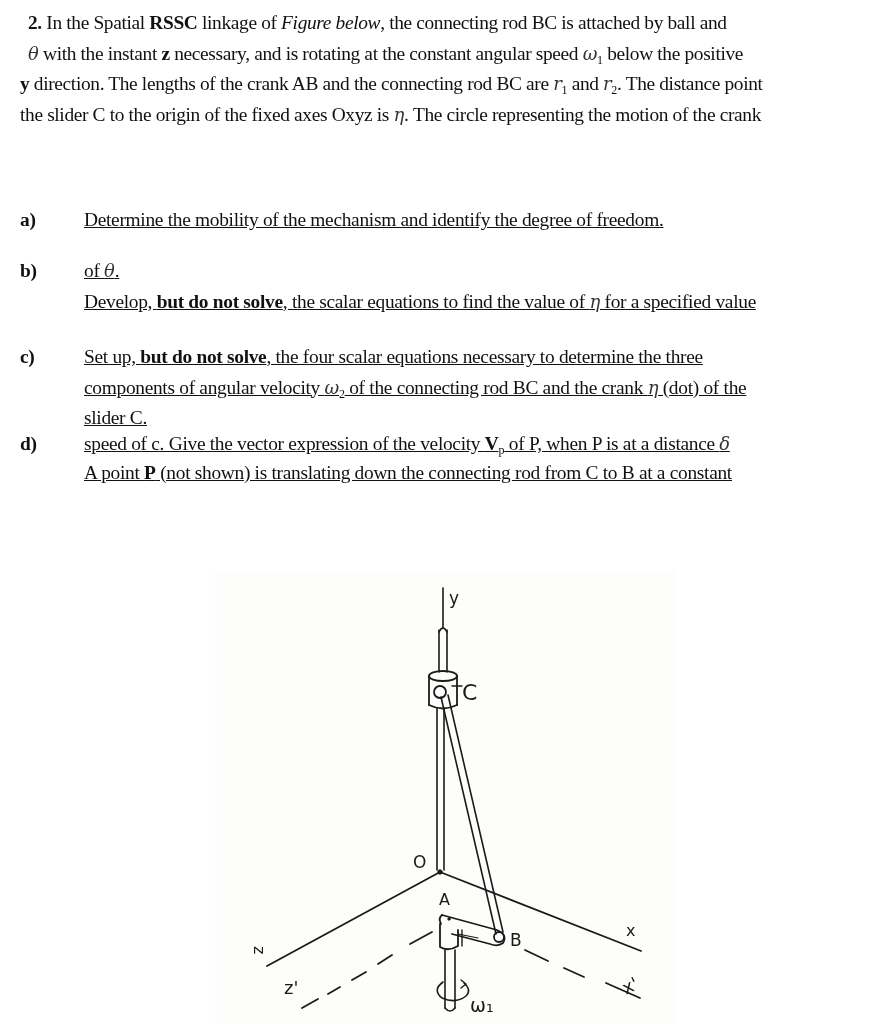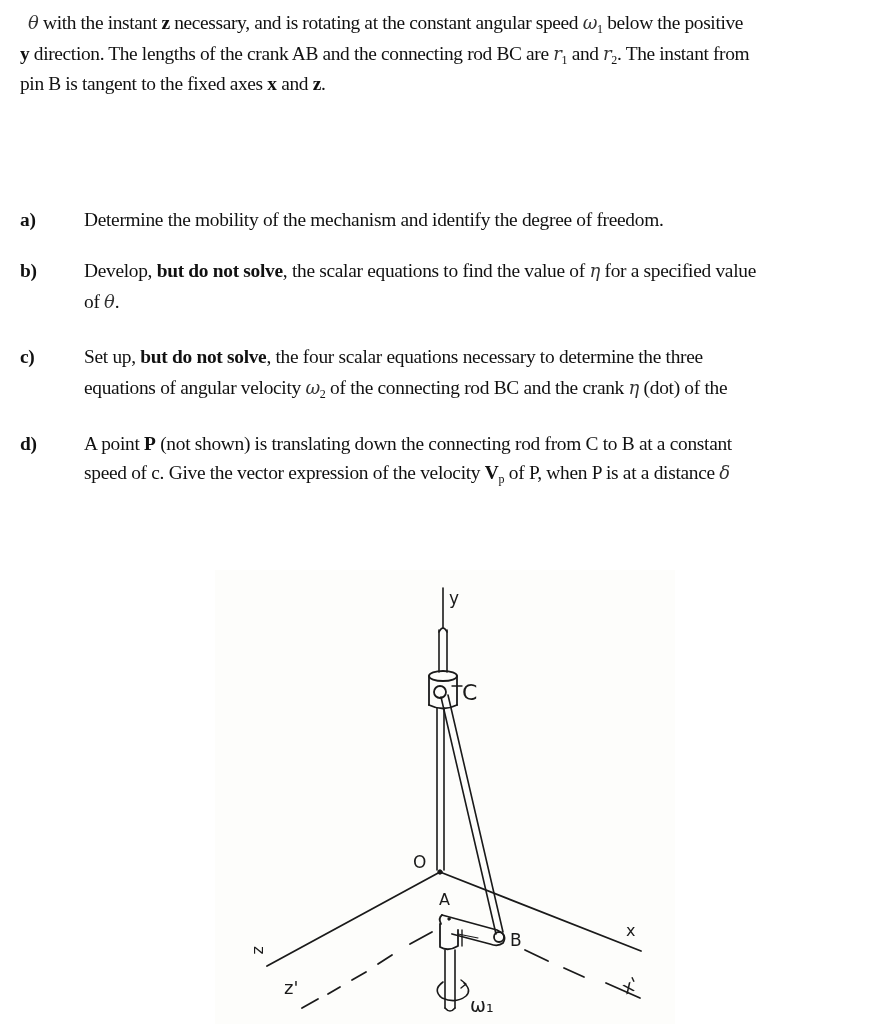--- a/index.html
+++ b/index.html
@@ -8,62 +8,64 @@
   .intro { position: absolute; left: 20px; top: 8px; width: 845px;
            font-size: 19.4px; line-height: 30.5px; letter-spacing: -0.35px; }
   .intro .l { display: block; white-space: nowrap; }
   .intro .indent { padding-left: 8px; }
   b { font-weight: bold; }
   i.m { font-style: italic; color: #333; font-family: "DejaVu Serif", serif; font-size: 18px; }
   sub { font-size: 12px; vertical-align: -4px; line-height: 0; }
   sup { font-size: 12px; vertical-align: 7px; line-height: 0; }
   .q { position: absolute; left: 20px; width: 850px; font-size: 19.4px; line-height: 30.5px; letter-spacing: -0.3px; }
   .q .lbl { position: absolute; left: 0; top: 0; font-weight: bold; }
-  .q .txt { position: absolute; left: 64px; top: 0; width: 790px; }
+  .q .txt { position: absolute; left: 64px; top: 0; width: 790px; text-decoration: underline; }
   .q .txt span.l { display: block; white-space: nowrap; }
   .q.tight { line-height: 28.5px; }
   .figure-bg { position: absolute; left: 215px; top: 570px; width: 460px; height: 454px; background: #fdfdfb; }
   svg.fig { position: absolute; left: 0; top: 0; }
   .figlabel { font-family: "DejaVu Sans", sans-serif; fill: #1a1a1a; }
 </style>
 </head>
 <body>
 
 <div class="intro" id="intro">
+    <span class="l indent"><b>2.</b><span> In the Spatial </span><b>RSSC</b><span>  linkage of </span><i>Figure below</i><span>, the connecting rod BC is attached by ball and</span></span>
     <span class="l indent"><i class="m">θ</i><span> with the instant </span><b>z</b><span> necessary, and is rotating at the constant angular speed </span><i class="m">ω</i><sub>1</sub><span> below the positive</span></span>
-    <span class="l"><b>y</b><span> direction. The lengths of the crank AB and the connecting rod  BC are </span><i class="m">r</i><sub>1</sub><span> and </span><i class="m">r</i><sub>2</sub><span>.  The instant from</span></span>
-    <span class="l"><span>pin B is tangent to the fixed axes </span><b>x</b><span> and </span><b>z</b><span>.</span></span>
+    <span class="l"><b>y</b><span> direction. The lengths of the crank AB and the connecting rod  BC are </span><i class="m">r</i><sub>1</sub><span> and </span><i class="m">r</i><sub>2</sub><span>.  The distance point</span></span>
+    <span class="l"><span>the slider C to the origin of the fixed axes Oxyz is  </span><i class="m">η</i><span>. The circle representing the motion of the crank</span></span>
   </div>
 
 <div id="questions">
     <div class="q" style="top: 205px;">
       <span class="lbl">a)</span>
       <div class="txt">
         <span class="l"><span>Determine the mobility of the mechanism and identify the degree of freedom.</span></span>
       </div>
     </div>
     <div class="q" style="top: 256px;">
       <span class="lbl">b)</span>
       <div class="txt">
+        <span class="l"><span>of </span><i class="m">θ</i><span>.</span></span>
         <span class="l"><span>Develop, </span><b>but do not solve</b><span>, the scalar equations to find the value of </span><i class="m">η</i><span>  for a specified value</span></span>
-        <span class="l"><span>of </span><i class="m">θ</i><span>.</span></span>
       </div>
     </div>
     <div class="q" style="top: 342px;">
       <span class="lbl">c)</span>
       <div class="txt">
         <span class="l"><span>Set up, </span><b>but do not solve</b><span>, the four scalar equations necessary to determine the three</span></span>
-        <span class="l"><span>equations of angular velocity  </span><i class="m">ω</i><sub>2</sub><span> of the connecting rod BC and the crank  </span><i class="m">η</i><span> (dot) of the</span></span>
+        <span class="l"><span>components of angular velocity  </span><i class="m">ω</i><sub>2</sub><span> of the connecting rod BC and the crank  </span><i class="m">η</i><span> (dot) of the</span></span>
+        <span class="l"><span>slider C.</span></span>
       </div>
     </div>
     <div class="q tight" style="top: 430px;">
       <span class="lbl">d)</span>
       <div class="txt">
+        <span class="l"><span>speed of c. Give the vector expression of the velocity </span><b>V</b><sub>p</sub><span> of P, when P is at a distance  </span><i class="m">δ</i></span>
         <span class="l"><span>A point </span><b>P</b><span> (not shown) is translating down the connecting rod from C to B at a constant</span></span>
-        <span class="l"><span>speed of c. Give the vector expression of the velocity </span><b>V</b><sub>p</sub><span> of P, when P is at a distance  </span><i class="m">δ</i></span>
       </div>
     </div>
   </div>
 
 <div class="figure-bg"></div>
 
 <svg class="fig" width="888" height="1024" viewBox="0 0 888 1024">
   <g stroke="#1a1a1a" fill="none" stroke-linecap="round" stroke-linejoin="round">
 
     <line x1="443" y1="588" x2="443" y2="628" stroke-width="1.6"></line>

